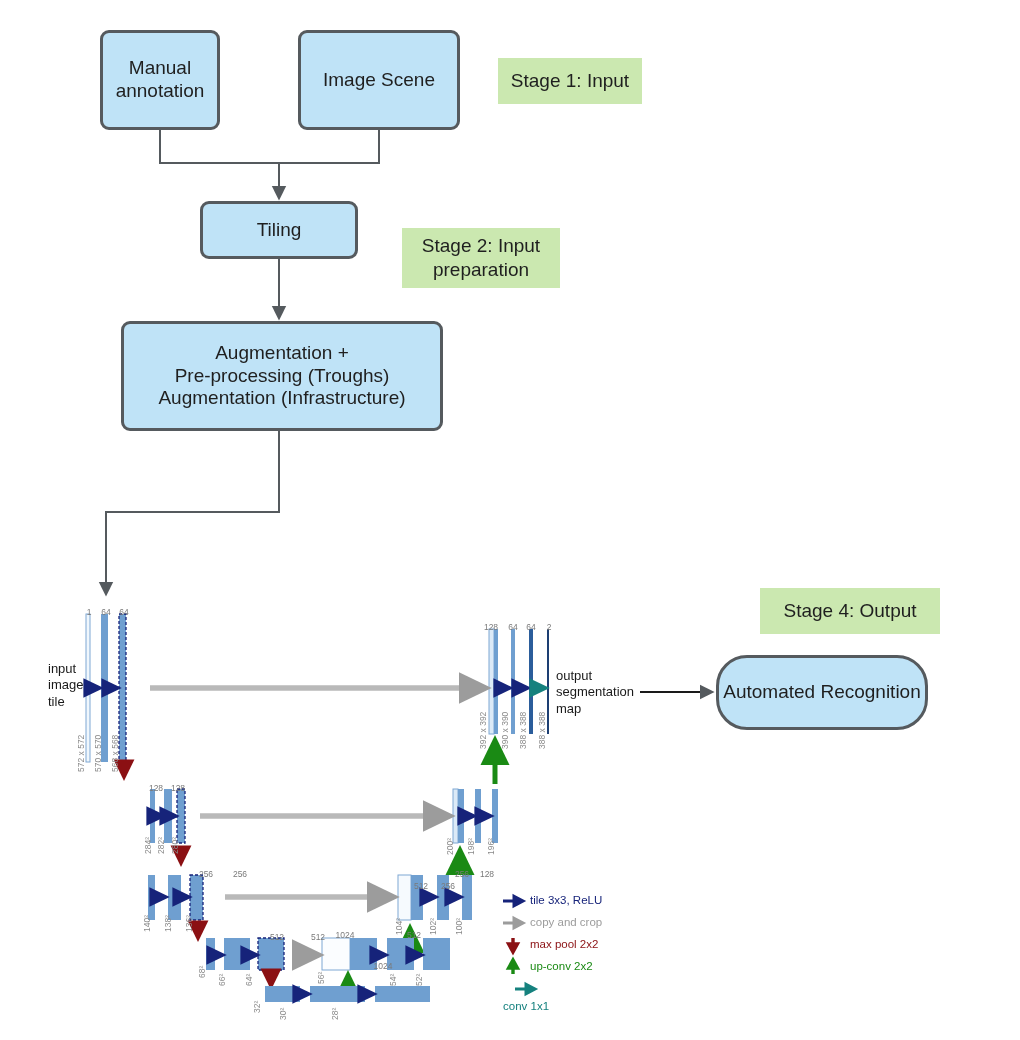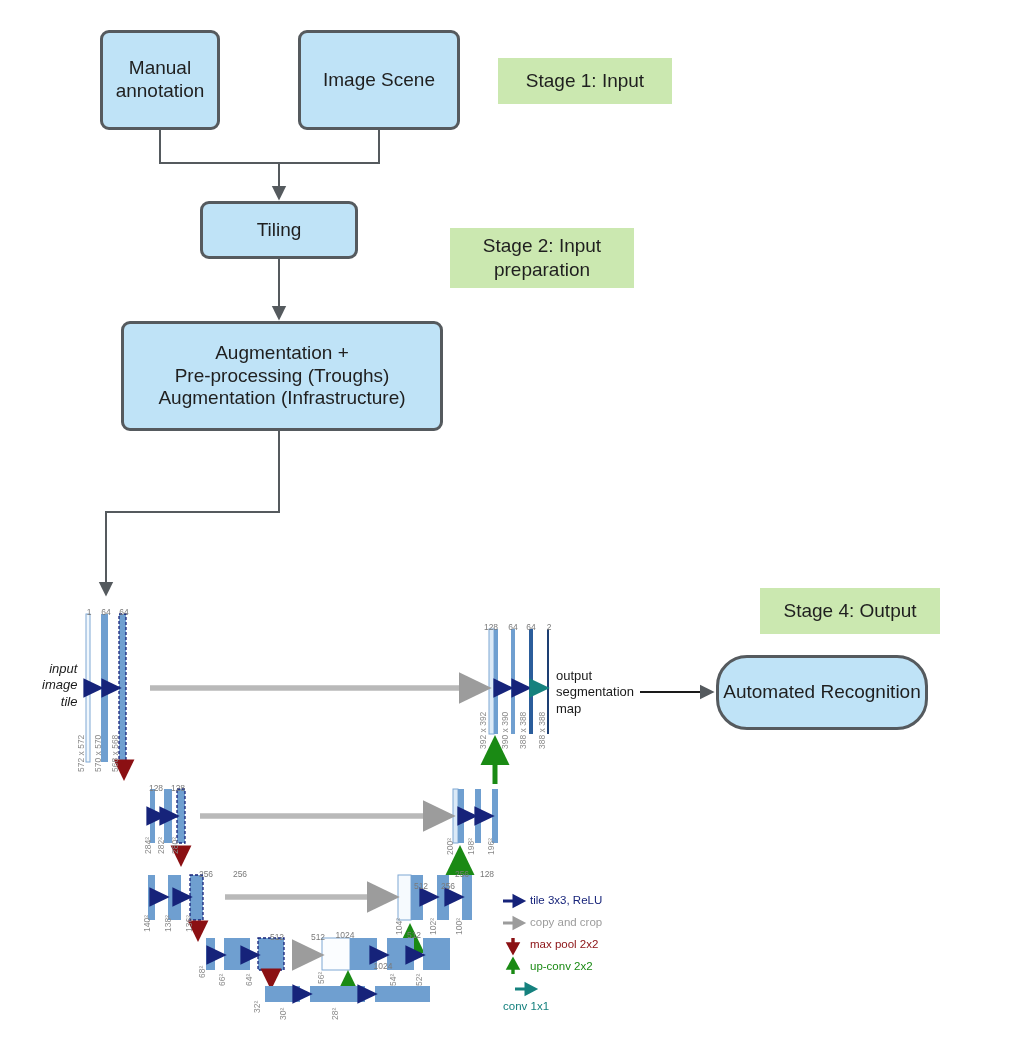--- a/index.html
+++ b/index.html
@@ -217,33 +217,33 @@
   </div>
   <div class="flowbox" style="left:121px;top:321px;width:322px;height:110px;">
     <span style="white-space:pre-line;">Augmentation +
 Pre-processing (Troughs)
 Augmentation (Infrastructure)</span>
   </div>
   <div class="flowbox" style="left:716px;top:655px;width:212px;height:75px;border-radius:31px;">
     <span style="white-space:pre-line;">Automated Recognition</span>
   </div>
 
-  <div class="stagebox" style="left:498px;top:58px;width:174px;height:46px;">
+  <div class="stagebox" style="left:498px;top:58px;width:144px;height:46px;">
     <span style="white-space:pre-line;">Stage 1: Input</span>
   </div>
-  <div class="stagebox" style="left:402px;top:228px;width:184px;height:60px;margin-left:48px;">
+  <div class="stagebox" style="left:402px;top:228px;width:158px;height:60px;">
     <span style="white-space:pre-line;">Stage 2: Input
 preparation</span>
   </div>
   <div class="stagebox" style="left:760px;top:588px;width:180px;height:46px;">
     <span style="white-space:pre-line;text-align:right;">Stage 4: Output</span>
   </div>
 
   <div class="unet" id="unet-text">
-      <div class="sidetext" style="left: 42px; top: 661px; white-space: pre-line; text-align: right; font-style: italic;">input
+      <div class="sidetext" style="left: 48px; top: 661px; white-space: pre-line; ">input
 image
 tile</div>
       <div class="sidetext" style="left: 556px; top: 668px; white-space: pre-line;">output
 segmentation
 map</div>
       <div class="topnum" style="left: 89px; top: 607px;">1</div>
       <div class="topnum" style="left: 106px; top: 607px;">64</div>
       <div class="topnum" style="left: 124px; top: 607px;">64</div>
       <div class="topnum" style="left: 156px; top: 783px;">128</div>
       <div class="topnum" style="left: 178px; top: 783px;">128</div>

